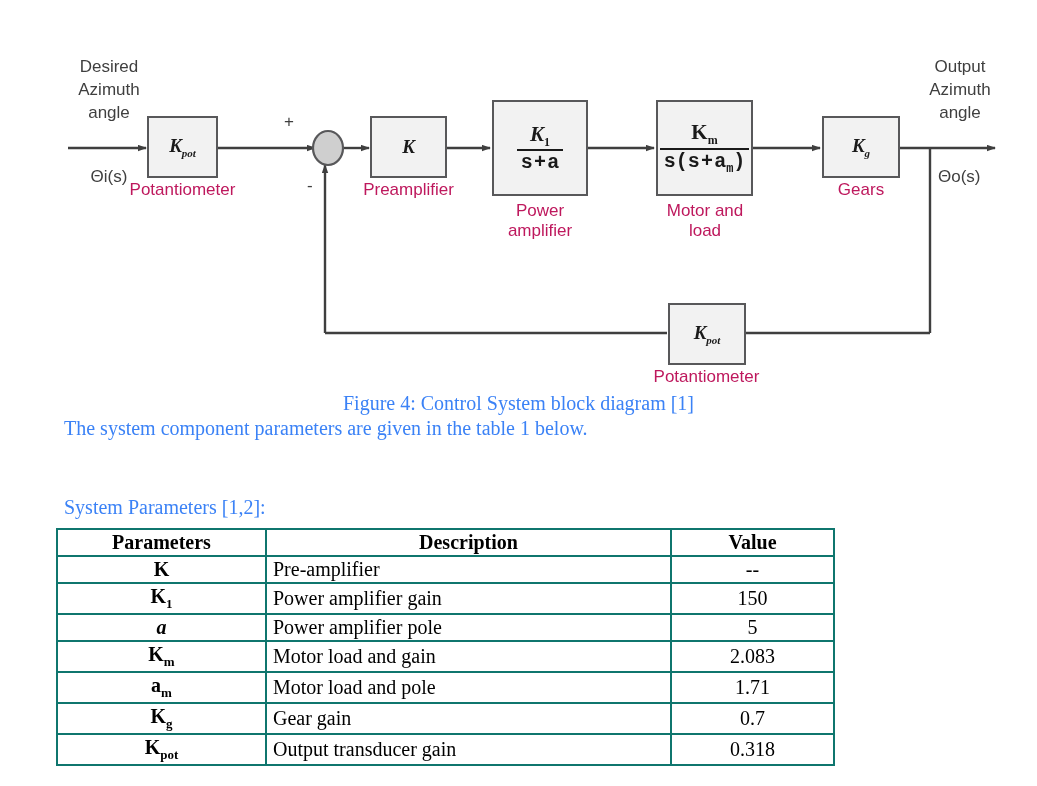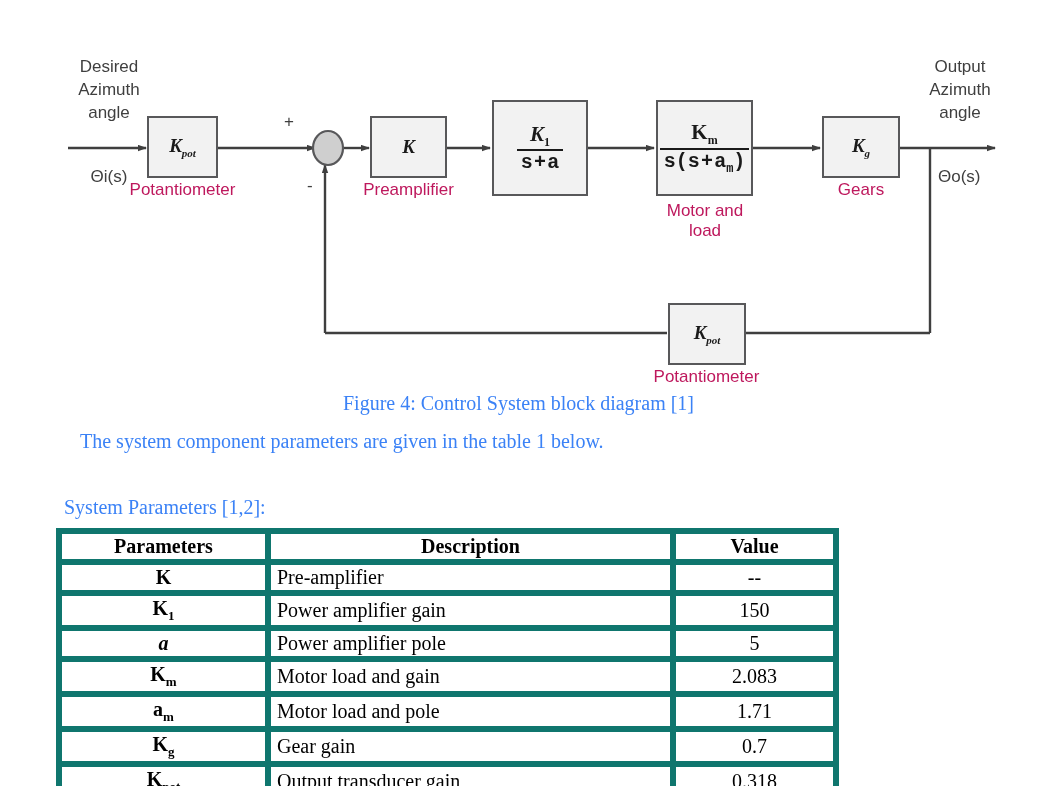--- a/index.html
+++ b/index.html
@@ -71,21 +71,21 @@
   }
   #fig-caption{left:0;top:392px;width:1037px;text-align:center;}
 
   
   #params-table{
     position:absolute;left:56px;top:528px;width:777px;
     border-collapse:collapse;
     table-layout:fixed;
   }
   #params-table td,#params-table th{
-    border:6px solid #0f766e;
+    border:2px solid #0f766e;
     font-family:"Liberation Serif", serif;
     font-size:20px;
     color:#000;
     padding:1px 6px;
     height:27px;
     box-sizing:border-box;
   }
   #params-table th{font-weight:bold;text-align:center;}
   .col-p{width:209px;}
   .col-d{width:405px;}
@@ -161,20 +161,24 @@
     </div>
     <div class="cap" style="left:348px;top:180px;width:121px;">Preamplifier</div>
 
     <div class="blk" style="left:492px;top:100px;width:96px;height:96px;">
       <span class="frac lbl">
         <span class="num"><span class="itl">K</span><sub>1</sub></span>
         <span class="bar"></span>
         <span class="den">s + a</span>
       </span>
     </div>
+    <div class="cap" style="left:490px;top:201px;width:100px;">
+      <div>Power</div>
+      <div>amplifier</div>
+    </div>
 
     <div class="blk" style="left:656px;top:100px;width:97px;height:96px;">
       <span class="frac lbl">
         <span class="num">K<sub>m</sub></span>
         <span class="bar"></span>
         <span class="den">s(s + a<sub>m</sub>)</span>
       </span>
     </div>
     <div class="cap" style="left:650px;top:201px;width:110px;">
       <div>Motor and</div>
@@ -188,21 +192,21 @@
 
     <div class="blk" style="left:668px;top:303px;width:78px;height:62px;">
       <span class="kpot lbl"><span>K</span><sub>pot</sub></span>
     </div>
     <div class="cap" style="left:641px;top:367px;width:131px;">Potantiometer</div>
 
   </div>
 
   <div class="ptext" id="fig-caption">Figure 4: Control System block diagram [1]</div>
 
-  <div class="ptext" style="left:64px;top:430px;margin-left:16px;">The system component parameters are given in the table 1 below.</div>
+  <div class="ptext" style="left:64px;top:417px;">The system component parameters are given in the table 1 below.</div>
   <div class="ptext" style="left:64px;top:496px;">System Parameters [1,2]:</div>
 
   <table id="params-table">
     <colgroup>
       <col class="col-p">
         <col class="col-d">
         <col class="col-v">
     </colgroup>
     <thead>
       <tr>

